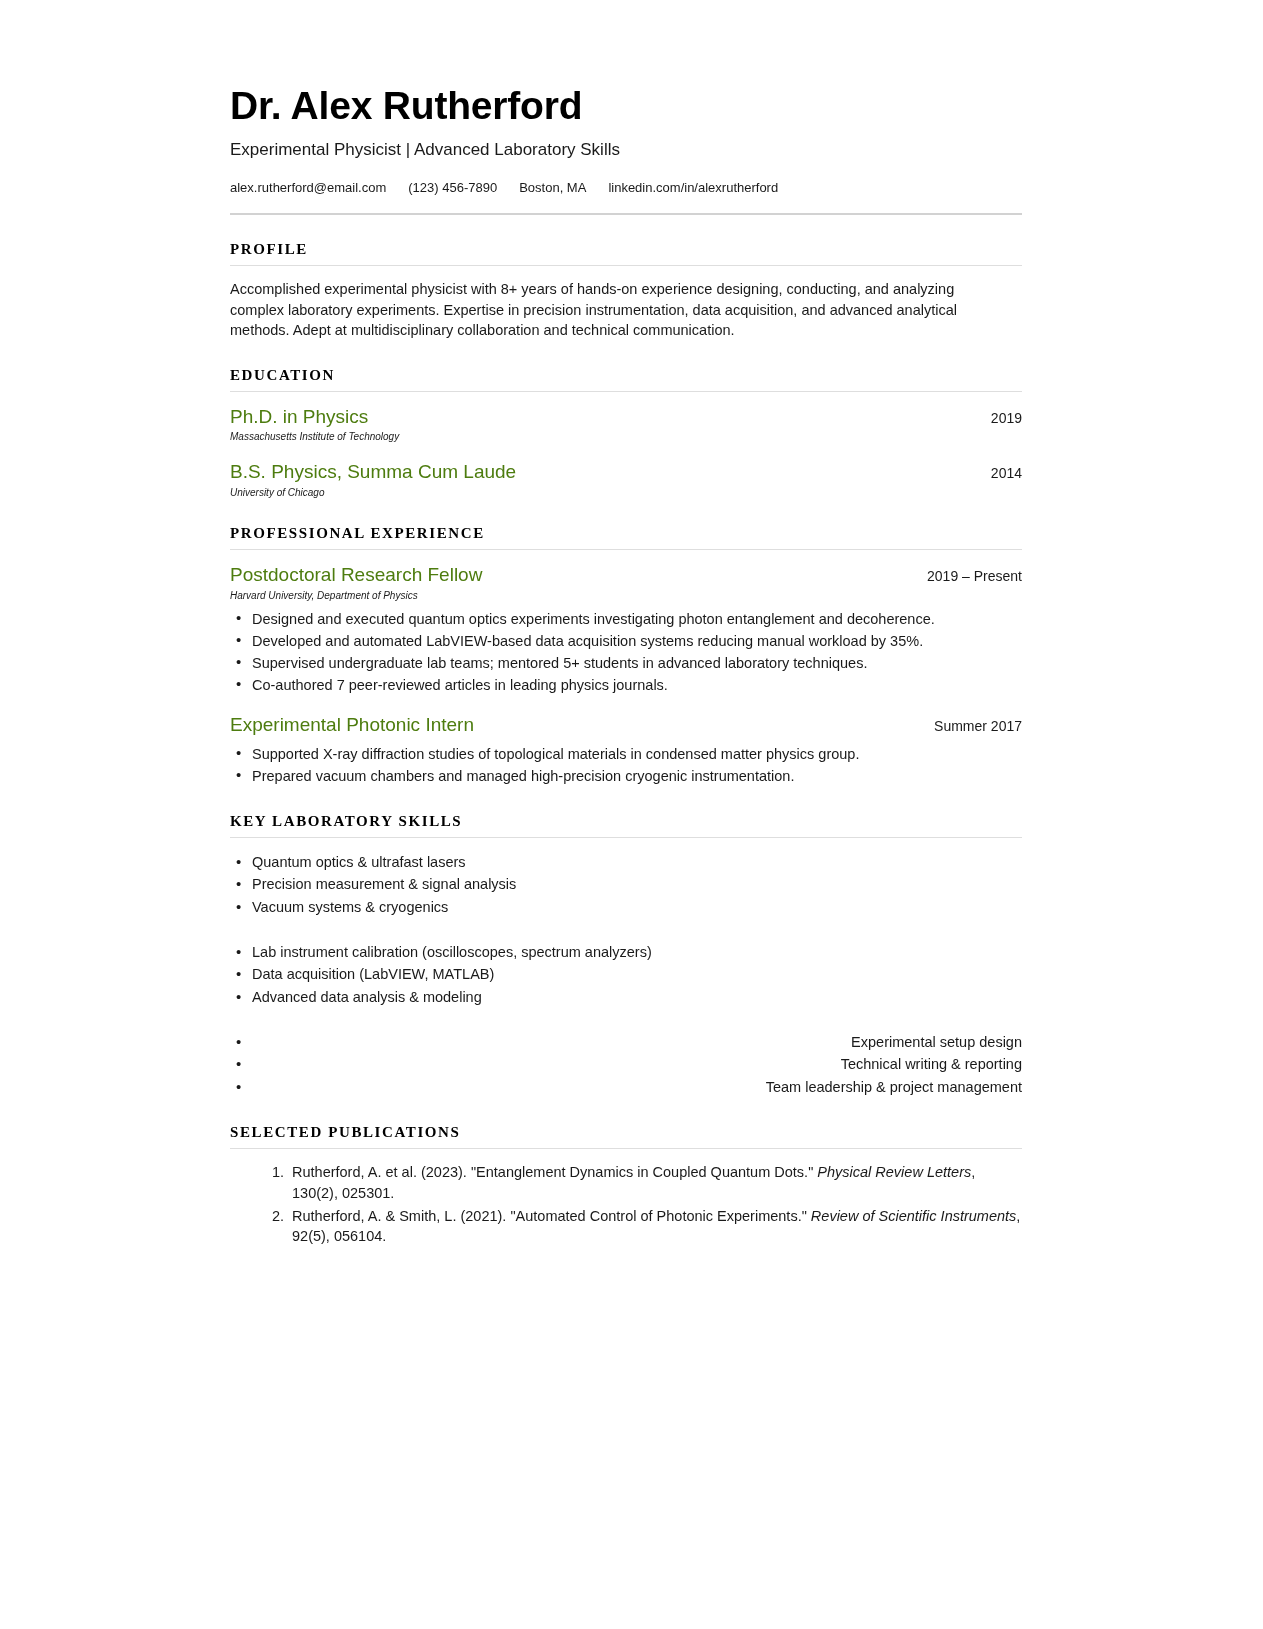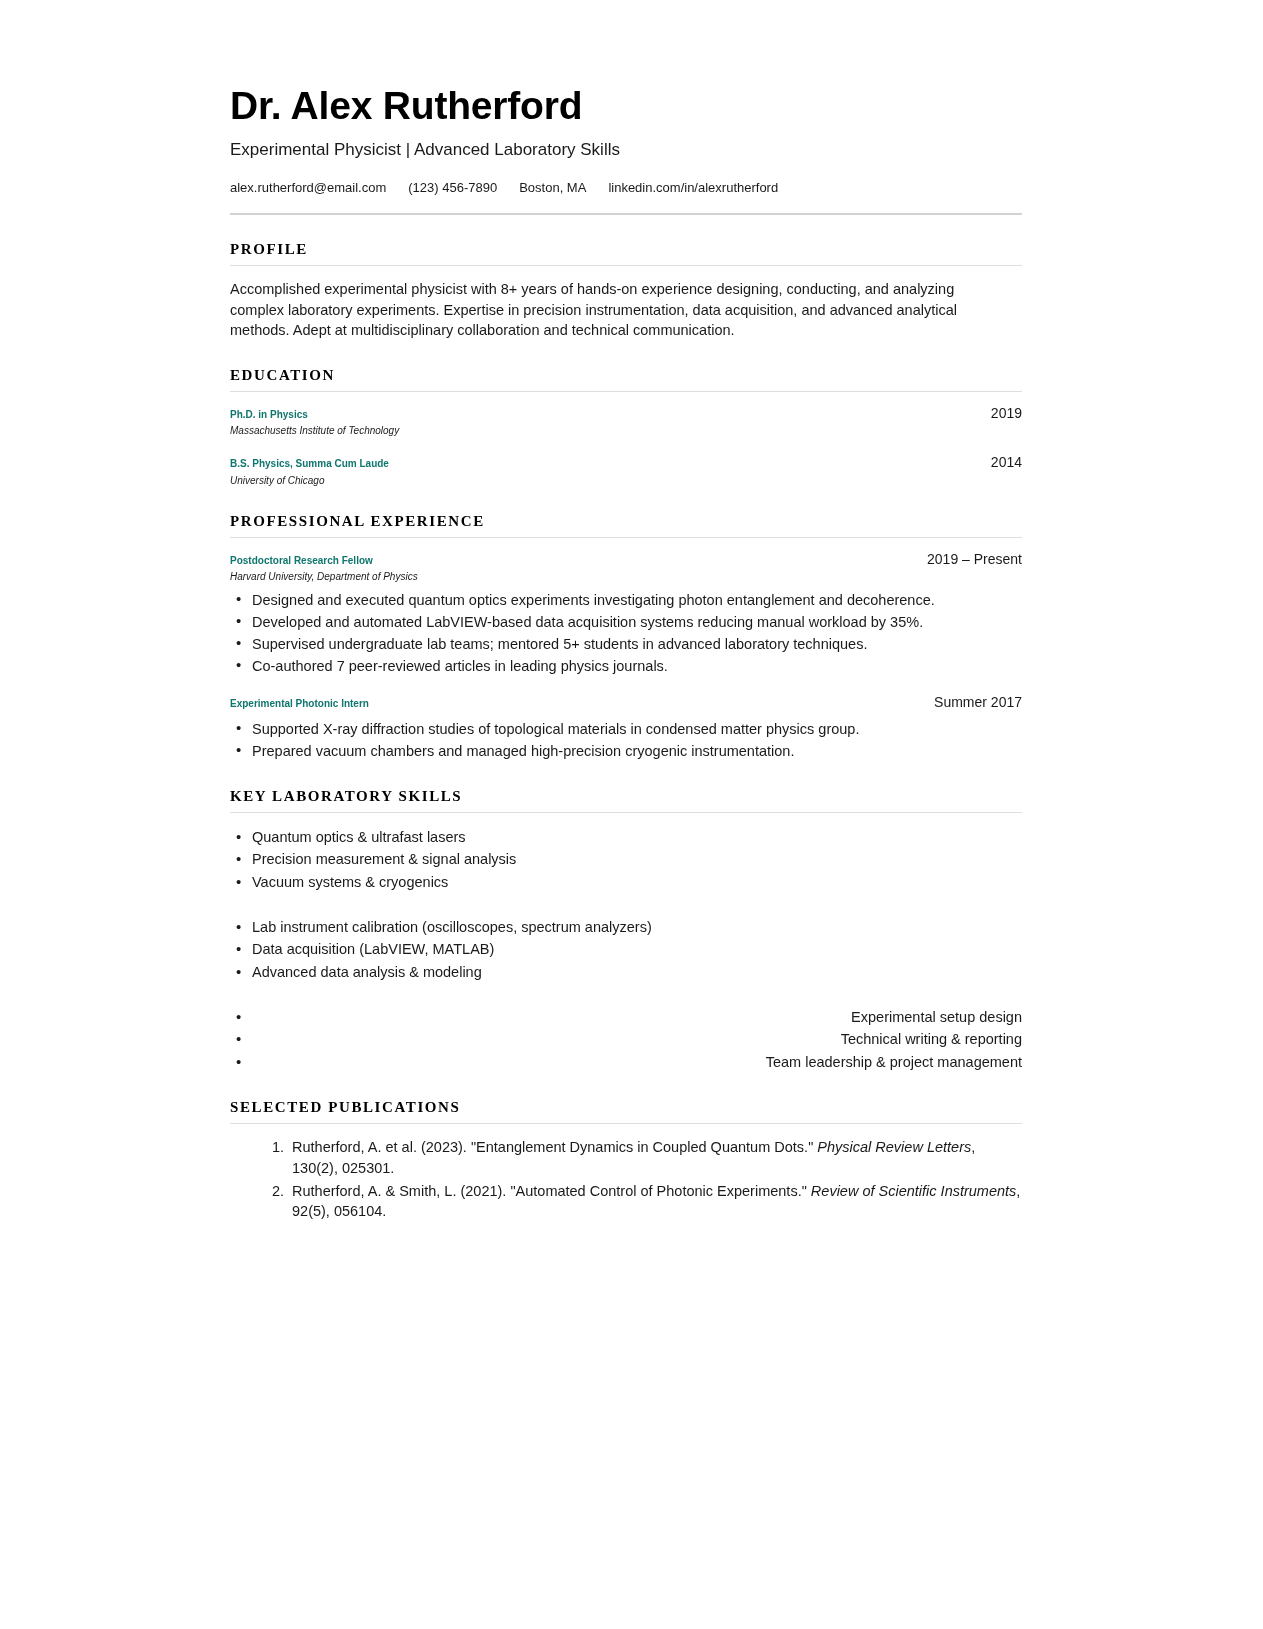--- a/index.html
+++ b/index.html
@@ -92,23 +92,23 @@
   
   .entry { margin: 0 0 17px 0; }
   .entry:last-child { margin-bottom: 0; }
   .entry-head {
     display: flex;
     justify-content: space-between;
     align-items: baseline;
     gap: 16px;
   }
   .entry-title {
-    font-size: 10px;
-    font-weight: bold;
-    color: #0f766e;
+    font-size: 19px;
+    font-weight: normal;
+    color: #4d7c0f;
     line-height: 1.25;
   }
   .entry-date {
     font-size: 14px;
     color: #1a1a1a;
     white-space: nowrap;
     line-height: 1.25;
   }
   .entry-sub {
     font-size: 10px;

